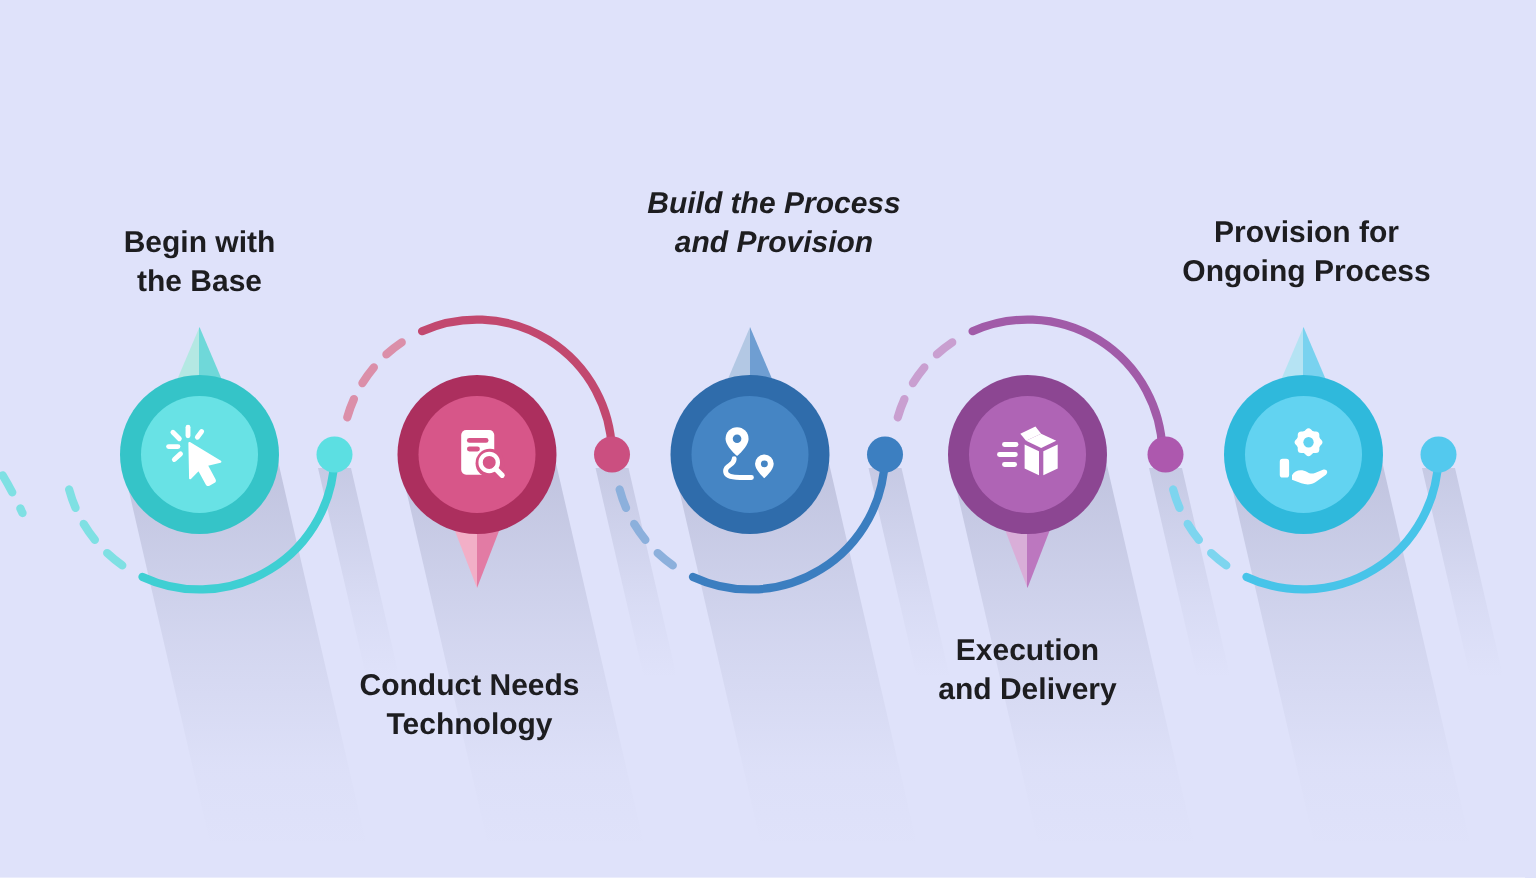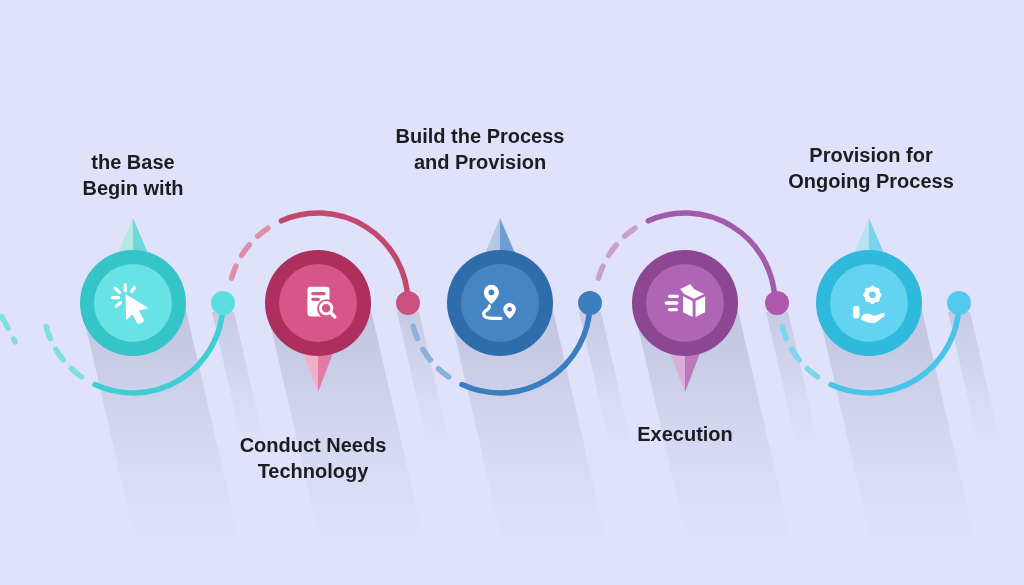--- a/index.html
+++ b/index.html
@@ -76,43 +76,43 @@
             <line x1="2.5" y1="18.5" x2="9" y2="18.5"></line>
             <line x1="6.5" y1="27.5" x2="10.8" y2="23.6"></line>
             <line x1="25.5" y1="8" x2="22.5" y2="12"></line>
           </g>
           <path d="M17 16 L38.5 29 L29 31.3 L34.5 41.5 Q35.1 42.6 33.9 43.2 L30.6 45 Q29.4 45.6 28.9 44.4 L23.5 34.4 L17.5 40.5 Z" fill="#fff" stroke="#fff" stroke-width="1.5" stroke-linejoin="round"></path>
         </svg>
       </div>
     </div>
     <div class="node-dot" style="left:211px;top:291px;"></div>
     <div class="title" style="left:13px;top:149px;">
+      <span>Begin with</span>
       <span>the Base</span>
-      <span>Begin with</span>
     </div>
   </div>
 
   <div class="step" style="--ring: #ac2f5e; --fill: #d75689; --dot: #cb4f80; --spike-light: #f2afc7; --spike-dark: #e27ba4;">
     <div class="long-shadow" style="left:266px;top:306px;"></div>
     <div class="dot-shadow" style="left:397px;top:312px;"></div>
     <div class="spike down" style="left:301px;top:348px;"></div>
     <div class="circle" style="left:265px;top:250px;">
       <div class="inner">
         <svg width="46" height="46" viewBox="0 0 48 48">
           <rect x="13" y="7" width="23" height="31" rx="3.5" fill="#fff"></rect>
           <rect x="17" y="12.5" width="15" height="3.4" rx="1.7" style="fill:var(--fill)"></rect>
           <rect x="17" y="18.5" width="9" height="3.4" rx="1.7" style="fill:var(--fill)"></rect>
           <circle cx="33" cy="30" r="10" style="fill:var(--fill)"></circle>
           <circle cx="32.5" cy="29.5" r="6" fill="none" stroke="#fff" stroke-width="3"></circle>
           <line x1="37" y1="34" x2="41.5" y2="38.5" stroke="#fff" stroke-width="3.6" stroke-linecap="round"></line>
         </svg>
       </div>
     </div>
     <div class="node-dot" style="left:396px;top:291px;"></div>
-    <div class="title" style="left:193px;top:432px;">
+    <div class="title" style="left:193px;top:444px;">
       <span>Conduct Needs</span>
       <span>Technology</span>
     </div>
   </div>
 
   <div class="step" style="--ring: #2f6cab; --fill: #4585c4; --dot: #3c7fc1; --spike-light: #b3c8e4; --spike-dark: #6f9ed2;">
     <div class="long-shadow" style="left:448px;top:306px;"></div>
     <div class="dot-shadow" style="left:579px;top:312px;"></div>
     <div class="spike up" style="left:483px;top:218px;"></div>
     <div class="circle" style="left:447px;top:250px;">
@@ -120,21 +120,21 @@
         <svg width="46" height="46" viewBox="0 0 48 48">
           <path d="M15 5 a8 8 0 0 1 8 8 c0 5.5 -8 12 -8 12 s-8 -6.5 -8 -12 a8 8 0 0 1 8 -8 Z" fill="#fff"></path>
           <circle cx="15" cy="13" r="3" style="fill:var(--fill)"></circle>
           <path d="M13 27 C13 32 7 31 7 35.5 C7 39.5 12 40 17 40 L25 40" fill="none" stroke="#fff" stroke-width="3.4" stroke-linecap="round"></path>
           <path d="M34 24 a6.5 6.5 0 0 1 6.5 6.5 c0 4.5 -6.5 10 -6.5 10 s-6.5 -5.5 -6.5 -10 a6.5 6.5 0 0 1 6.5 -6.5 Z" fill="#fff"></path>
           <circle cx="34" cy="30.5" r="2.4" style="fill:var(--fill)"></circle>
         </svg>
       </div>
     </div>
     <div class="node-dot" style="left:578px;top:291px;"></div>
-    <div class="title" style="left:360px;top:123px;">
+    <div class="title" style="left:396px;top:123px;font-style:italic;">
       <span>Build the Process</span>
       <span>and Provision</span>
     </div>
   </div>
 
   <div class="step" style="--ring: #8c4692; --fill: #af64b5; --dot: #ad58ae; --spike-light: #d9aed8; --spike-dark: #bc77bf;">
     <div class="long-shadow" style="left:633px;top:306px;"></div>
     <div class="dot-shadow" style="left:766px;top:312px;"></div>
     <div class="spike down" style="left:668px;top:348px;"></div>
     <div class="circle" style="left:632px;top:250px;">
@@ -148,20 +148,21 @@
           <path d="M23 14.5 L33.5 9.5 L29.5 4.5 L19 9.5 Z" fill="#fff"></path>
           <path d="M23 14.5 L33.5 9.5 L44 14.5 L33.5 19.5 Z" fill="#fff"></path>
           <path d="M22 17 L32 21.8 L32 38.5 L22 33.7 Z" fill="#fff"></path>
           <path d="M35 21.8 L45 17 L45 33.7 L35 38.5 Z" fill="#fff"></path>
         </svg>
       </div>
     </div>
     <div class="node-dot" style="left:765px;top:291px;"></div>
     <div class="title" style="left:565px;top:421px;">
       <span>Execution</span>
+      <span>and Delivery</span>
     </div>
   </div>
 
   <div class="step" style="--ring: #2fb9dc; --fill: #62d3f1; --dot: #53c9ee; --spike-light: #b5e3f3; --spike-dark: #79d2ef;">
     <div class="long-shadow" style="left:817px;top:306px;"></div>
     <div class="dot-shadow" style="left:948px;top:312px;"></div>
     <div class="spike up" style="left:852px;top:218px;"></div>
     <div class="circle" style="left:816px;top:250px;">
       <div class="inner">
         <svg width="46" height="46" viewBox="0 0 48 48">

